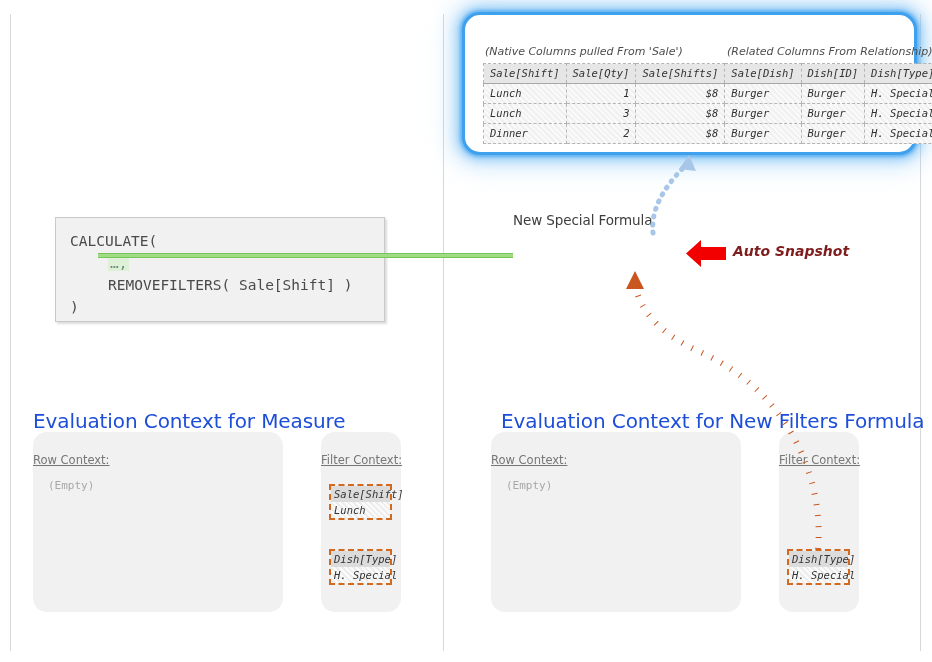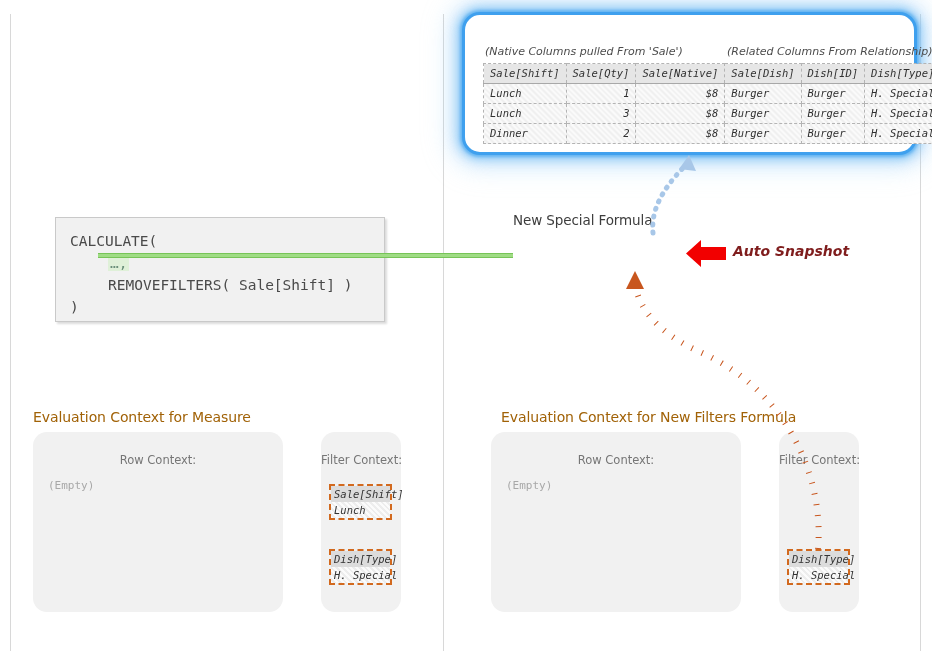--- a/index.html
+++ b/index.html
@@ -105,22 +105,22 @@
   
   .heading {
     position: absolute;
     font-family: "DejaVu Sans", sans-serif;
     font-size: 13.5px;
     color: #3d3d3d;
     white-space: nowrap;
     letter-spacing: -0.1px;
   }
   .heading.big {
-    font-size: 14px;
-    color: #a16207;
+    font-size: 20px;
+    color: #1d4ed8;
     text-align: center;
   }
   #h-measure-title   { left: 65px;  top: 197px; }
   #h-newfilters-title{ left: 513px; top: 212px; }
   #h-ctx-measure     { left: 33px;  top: 409px; }
   #h-ctx-newfilters  { left: 501px; top: 409px; }
 
   
   .formula-box {
     position: absolute;
@@ -208,21 +208,21 @@
   #ctx-filt-left  { left: 321px; top: 432px; }
   #ctx-row-right  { left: 491px; top: 432px; }
   #ctx-filt-right { left: 779px; top: 432px; }
 
   .ctx-label {
     position: absolute;
     font-family: "DejaVu Sans", sans-serif;
     font-size: 11.5px;
     color: #767676;
     white-space: nowrap;
-    text-align: center;
+    text-decoration: underline;
   }
   .ctx-label.row-lbl  { width: 250px; top: 21px; left: 0; }
   .ctx-label.filt-lbl { width: 80px;  top: 21px; left: 0; }
 
   .empty-text {
     position: absolute;
     left: 15px;
     top: 47px;
     font-family: "DejaVu Sans Mono", monospace;
     font-size: 11px;
@@ -283,21 +283,21 @@
     <div class="snap-caption-row">
       <span class="snap-caption native">(Native Columns pulled From 'Sale')</span>
       <span class="snap-caption related">(Related Columns From Relationship)</span>
     </div>
 
     <table class="snap-table">
       <thead>
         <tr>
           <th>Sale[Shift]</th>
           <th>Sale[Qty]</th>
-          <th>Sale[Native]</th>
+          <th>Sale[Shifts]</th>
           <th>Sale[Dish]</th>
           <th>Dish[ID]</th>
           <th>Dish[Type]</th>
 
         </tr>
       </thead>
       <tbody>
         <tr>
           <td>Lunch</td>
           <td class="num">1</td>

